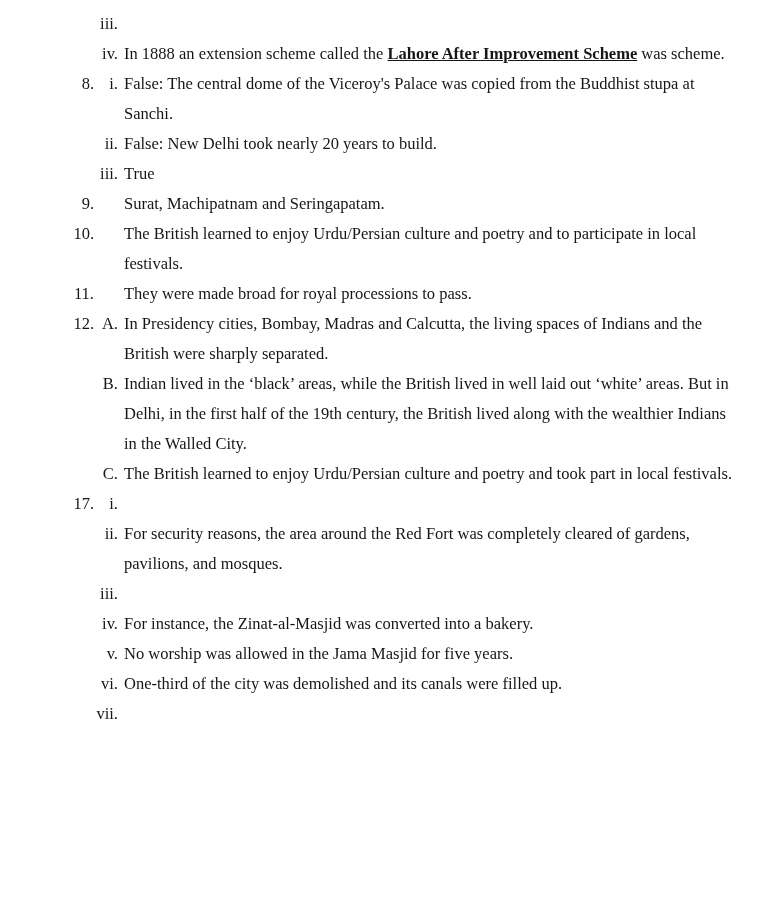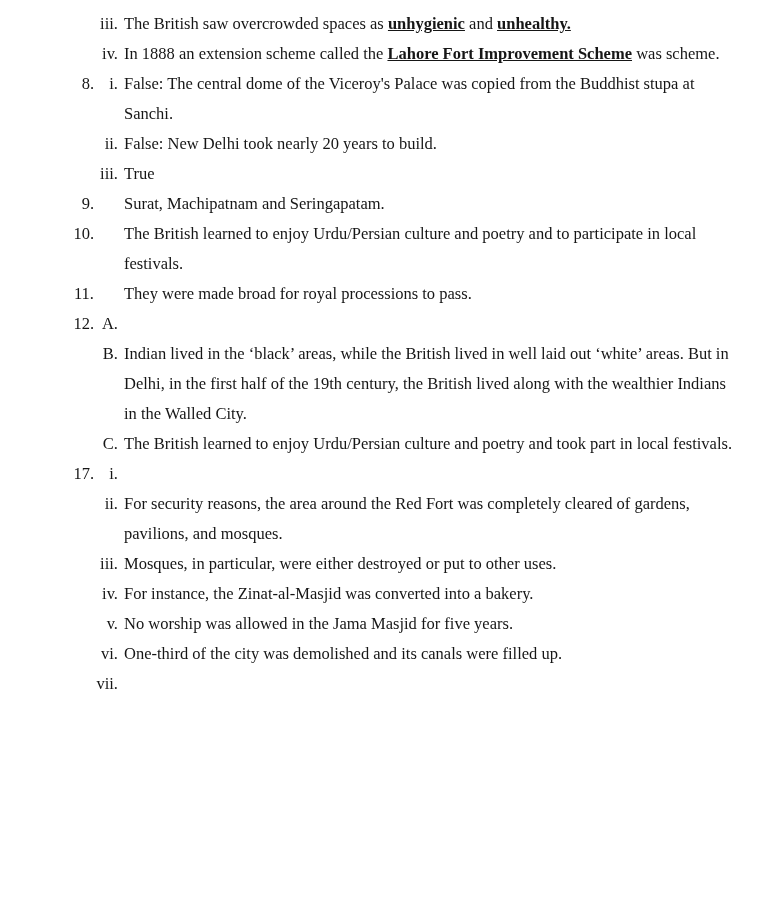--- a/index.html
+++ b/index.html
@@ -85,26 +85,25 @@
   }
 </style>
 </head>
 <body>
 
 <div id="page">
   <ol class="answer-list" id="answer-list">
       <li class="row">
         <span class="num blank"></span>
         <span class="sub">iii.</span>
-        <span class="txt"><span>The British saw overcrowded spaces as </span><b class="em">unhygienic</b><span> and </span><b class="em">unhealthy.</b></span>
       </li>
       <li class="row">
         <span class="num blank"></span>
         <span class="sub">iv.</span>
-        <span class="txt"><span>In 1888 an extension scheme called the </span><b class="em">Lahore Fort Improvement Scheme</b><span> was scheme.</span></span>
+        <span class="txt"><span>In 1888 an extension scheme called the </span><b class="em">Lahore After Improvement Scheme</b><span> was scheme.</span></span>
       </li>
       <li class="row">
         <span class="num">8.</span>
         <span class="sub">i.</span>
         <span class="txt"><span>False: The central dome of the Viceroy's Palace was copied from the Buddhist stupa at Sanchi.</span></span>
       </li>
       <li class="row">
         <span class="num blank"></span>
         <span class="sub">ii.</span>
         <span class="txt"><span>False: New Delhi took nearly 20 years to build.</span></span>
@@ -125,20 +124,21 @@
         <span class="txt"><span>The British learned to enjoy Urdu/Persian culture and poetry and to participate in local festivals.</span></span>
       </li>
       <li class="row no-sub">
         <span class="num">11.</span>
         <span class="sub blank"></span>
         <span class="txt"><span>They were made broad for royal processions to pass.</span></span>
       </li>
       <li class="row">
         <span class="num">12.</span>
         <span class="sub">A.</span>
+        <span class="txt"><span>In Presidency cities, Bombay, Madras and Calcutta, the living spaces of Indians and the British were sharply separated.</span></span>
       </li>
       <li class="row">
         <span class="num blank"></span>
         <span class="sub">B.</span>
         <span class="txt"><span>Indian lived in the ‘black’ areas, while the British lived in well laid out ‘white’ areas. But in Delhi, in the first half of the 19th century, the British lived along with the wealthier Indians in the Walled City.</span></span>
       </li>
       <li class="row">
         <span class="num blank"></span>
         <span class="sub">C.</span>
         <span class="txt"><span>The British learned to enjoy Urdu/Persian culture and poetry and took part in local festivals.</span></span>
@@ -148,21 +148,20 @@
         <span class="sub">i.</span>
       </li>
       <li class="row">
         <span class="num blank"></span>
         <span class="sub">ii.</span>
         <span class="txt"><span>For security reasons, the area around the Red Fort was completely cleared of gardens, pavilions, and mosques.</span></span>
       </li>
       <li class="row">
         <span class="num blank"></span>
         <span class="sub">iii.</span>
-        <span class="txt"><span>Mosques, in particular, were either destroyed or put to other uses.</span></span>
       </li>
       <li class="row">
         <span class="num blank"></span>
         <span class="sub">iv.</span>
         <span class="txt"><span>For instance, the Zinat-al-Masjid was converted into a bakery.</span></span>
       </li>
       <li class="row">
         <span class="num blank"></span>
         <span class="sub">v.</span>
         <span class="txt"><span>No worship was allowed in the Jama Masjid for five years.</span></span>

